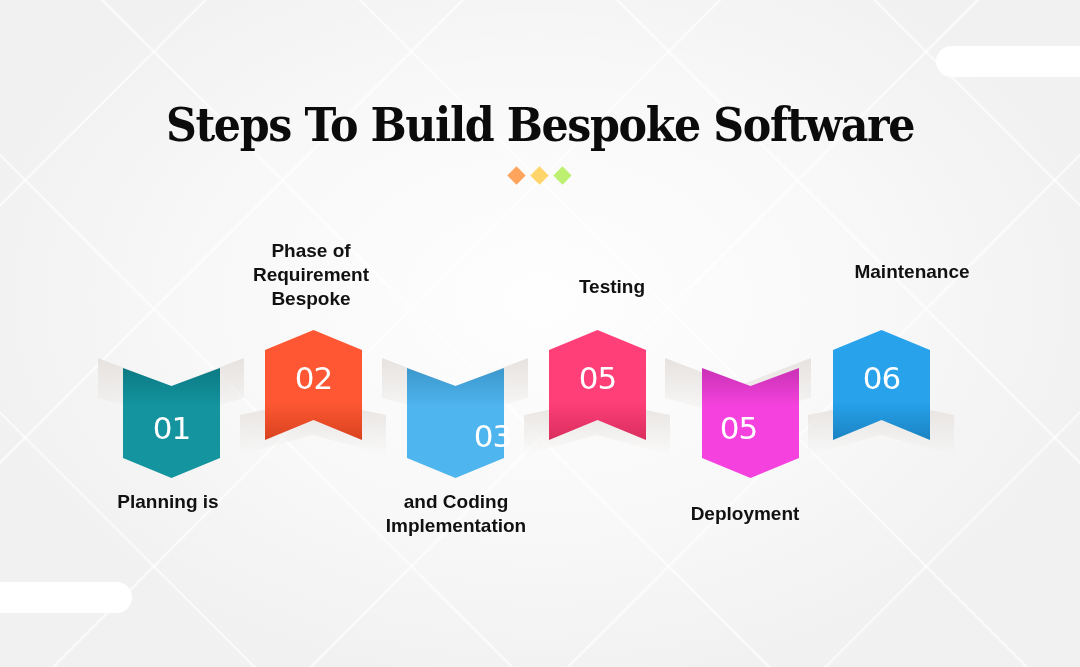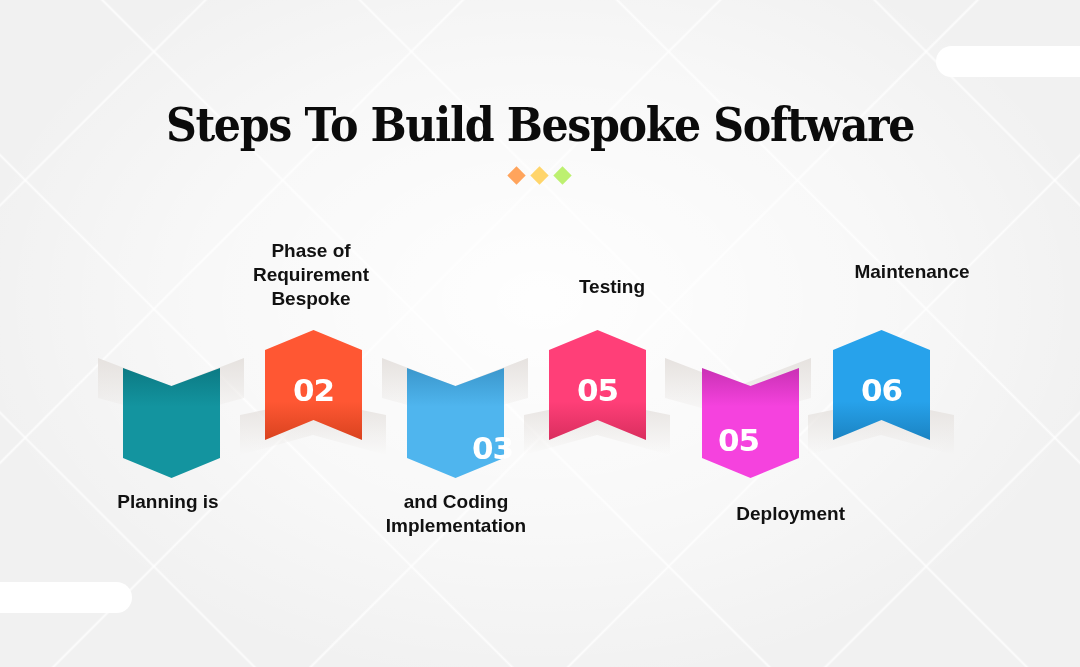--- a/index.html
+++ b/index.html
@@ -27,22 +27,22 @@
     transform:scaleX(0.93);
   }
   .diamonds { position:absolute; top:166px; left:507px; width:70px; height:20px; }
   .diamond { position:absolute; top:3px; width:13px; height:13px; transform:rotate(45deg); }
 
   .step { position:absolute; }
   .ribbon { position:absolute; width:97px; height:110px; }
   .ribbon svg { display:block; }
   .num {
     position:absolute; left:0; width:97px; text-align:center;
-    color:#ffffff; font-family:"DejaVu Sans", sans-serif; font-weight:bold;
-    font-size:31px; letter-spacing:-1px;margin-top:12px;
+    color:#ffffff; font-family:"DejaVu Sans", sans-serif; font-weight:normal;
+    font-size:31px; letter-spacing:-1px;
   }
   .label {
     position:absolute; text-align:center; color:#111111;
     font-family:Liberation Sans, sans-serif; font-weight:bold;
     font-size:19px; line-height:24px; width:200px;
   }
   .wing { position:absolute; }
 </style>
 </head>
 <body>
@@ -72,20 +72,21 @@
   <div class="ribbon" style="left:123px;top:368px;">
     <svg width="97" height="110">
         <defs>
           <linearGradient id="g1" x1="0" y1="0" x2="0" y2="1">
             <stop offset="0" stop-color="#0C7A84"></stop>
             <stop offset="0.35" stop-color="#13949F"></stop>
           </linearGradient>
         </defs>
       <polygon points="0,0 48.5,18 97,0 97,90 48.5,110 0,90" fill="url(#g1)"></polygon>
       </svg>
+    <div class="num" style="top:42px;">01</div>
   </div>
   <div class="label" style="left:68px;top:490px;">
     <div>Planning is</div>
   </div>
 </div>
 
 <div class="step">
   <svg class="wing" style="left:240px;top:400px;" width="150" height="55">
     <defs>
         <linearGradient id="sh2" x1="0" y1="1" x2="0" y2="0">
@@ -166,21 +167,21 @@
         <defs>
           <linearGradient id="g5" x1="0" y1="0" x2="0" y2="1">
             <stop offset="0" stop-color="#C931B4"></stop>
             <stop offset="0.35" stop-color="#F542DE"></stop>
           </linearGradient>
         </defs>
       <polygon points="0,0 48.5,18 97,0 97,90 48.5,110 0,90" fill="url(#g5)"></polygon>
       </svg>
     <div class="num" style="top:42px;">05</div>
   </div>
-  <div class="label" style="left:645px;top:502px;text-align:right;">
+  <div class="label" style="left:645px;top:502px;">
     <div>Deployment</div>
   </div>
 </div>
 
 <div class="step">
   <svg class="wing" style="left:808px;top:400px;" width="150" height="55">
     <polygon points="0,15 73,0 146,15 146,55 73,35 0,55" fill="url(#sh2)"></polygon>
   </svg>
   <div class="ribbon" style="left:833px;top:330px;">
     <svg width="97" height="110">

